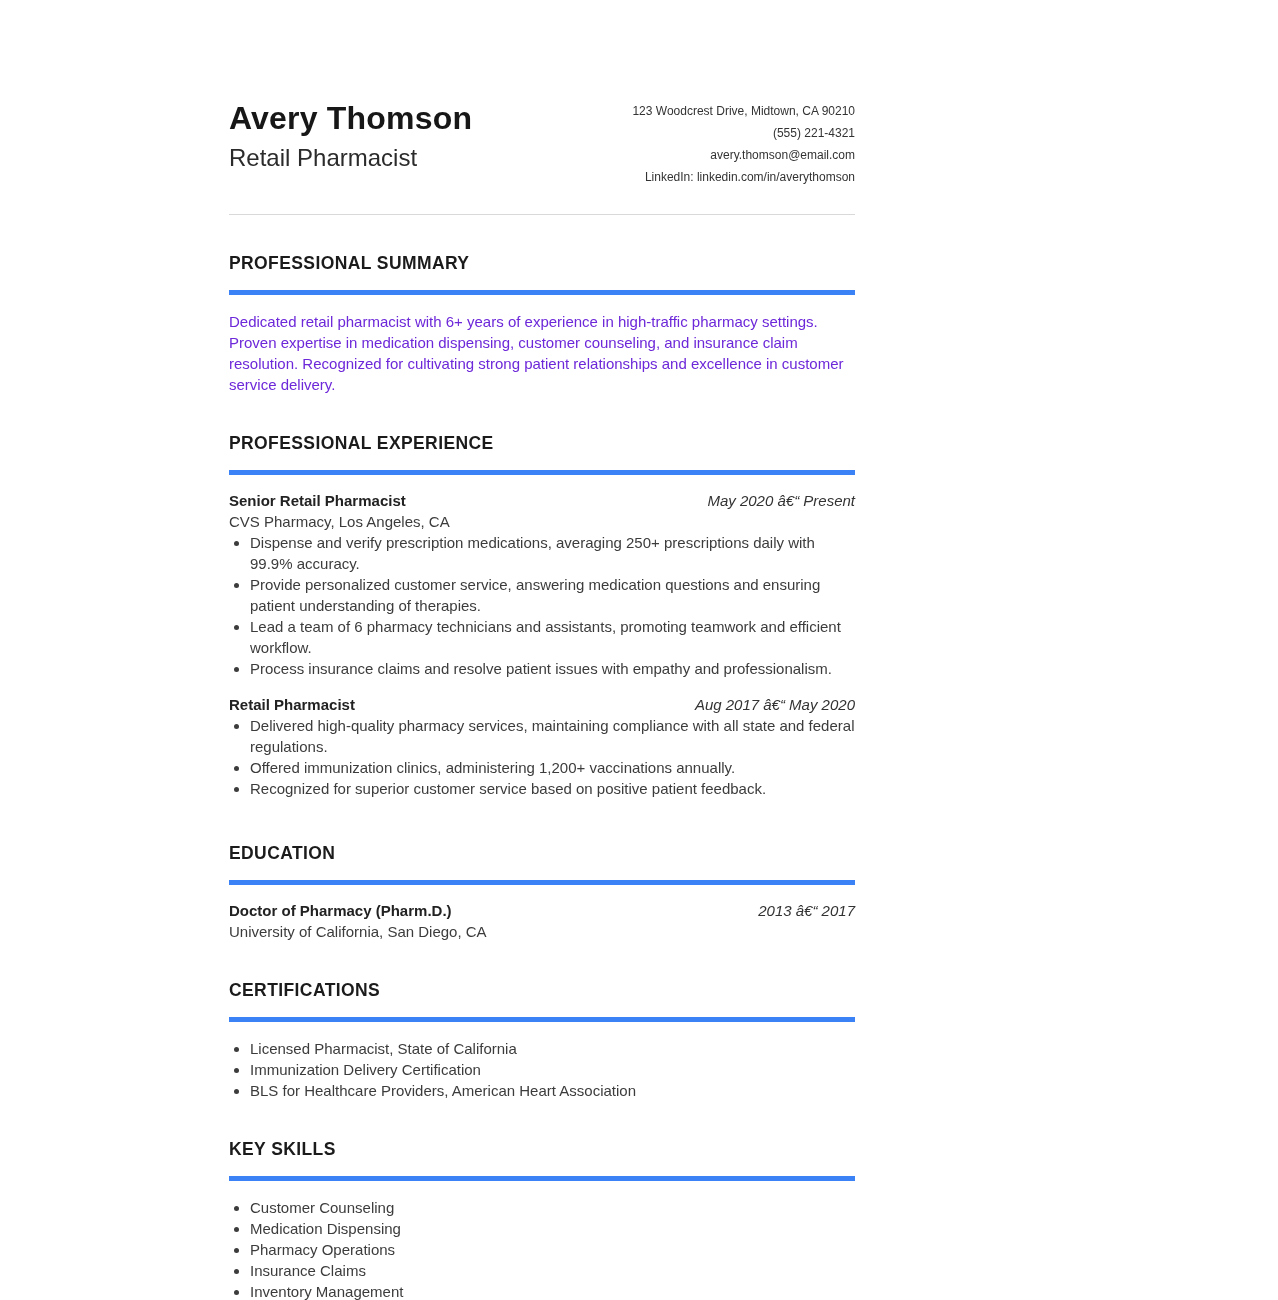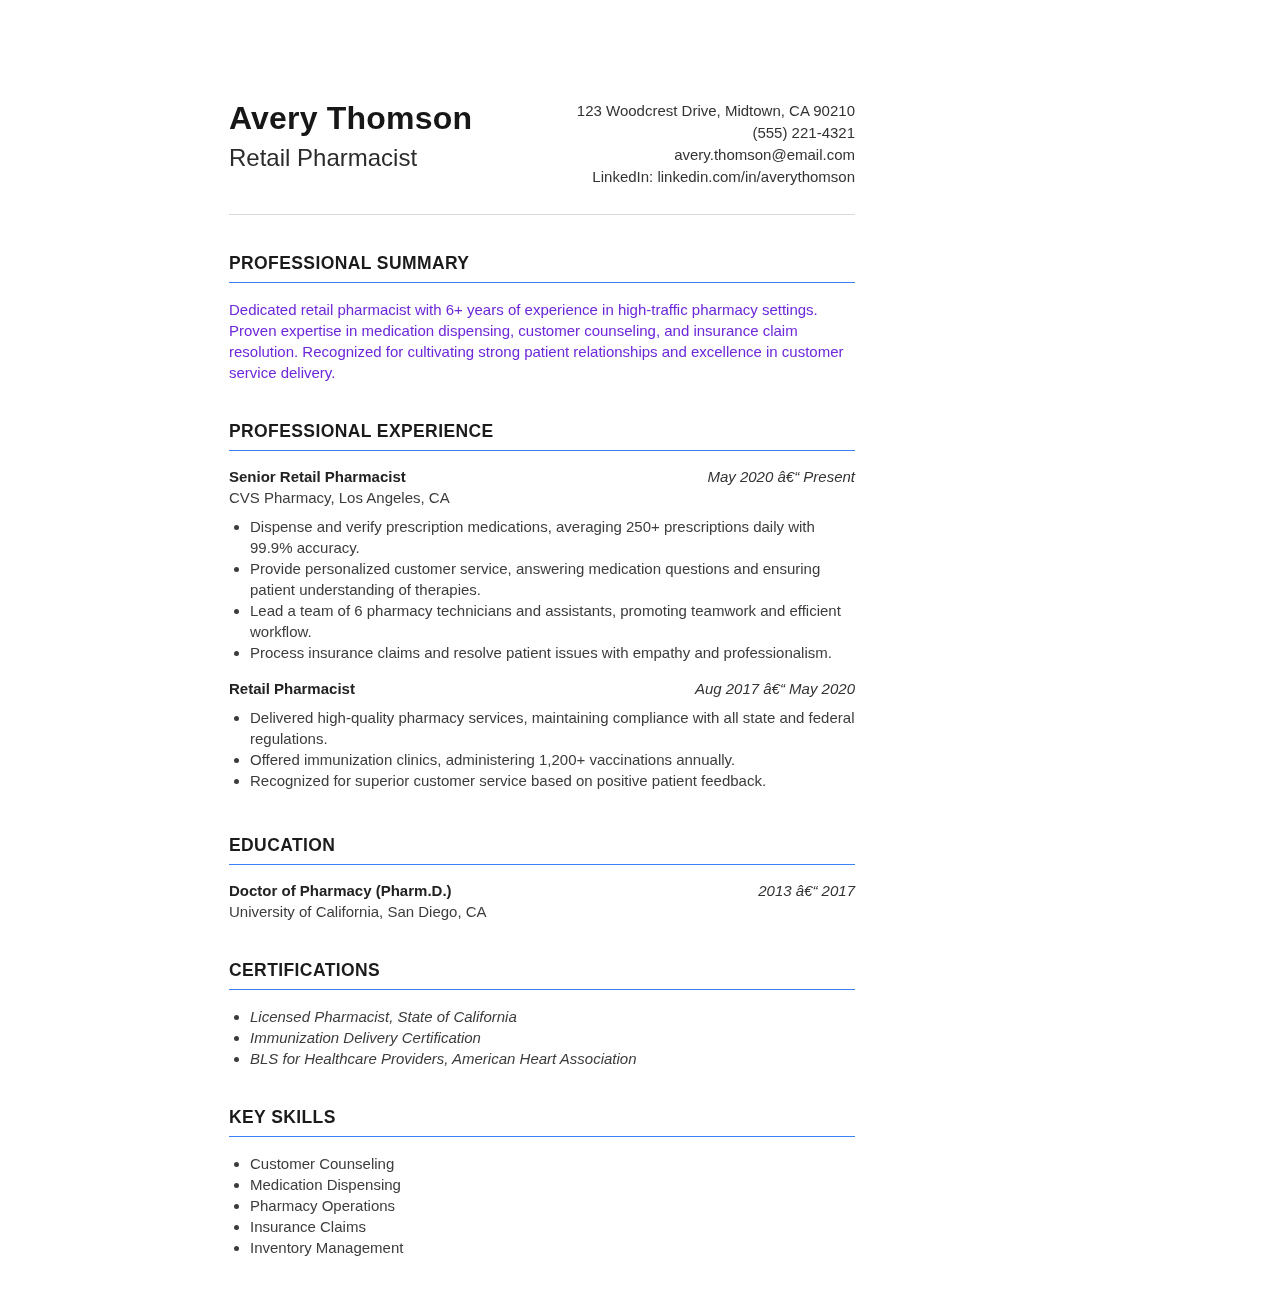--- a/index.html
+++ b/index.html
@@ -30,40 +30,40 @@
     line-height: 1.3;
   }
   .job-title {
     font-size: 24px;
     font-weight: 400;
     color: #2b2b2b;
     margin-top: 4px;
   }
   .contact {
     text-align: right;
-    font-size: 15px;
+    font-size: 12px;
     line-height: 22px;
     color: #333333;
     padding-top: 2px;
   }
   .header-rule {
     border: none;
     border-top: 1px solid #d9d9d9;
     margin-top: 26px;
   }
   
   .section { margin-top: 38px; }
   .section-heading {
     font-size: 17.5px;
     font-weight: 700;
     color: #1b1b1b;
     letter-spacing: 0.4px;
     text-transform: uppercase;
-    padding-bottom: 8px;
-    border-bottom: 1px solid #3b82f6;
+    padding-bottom: 16px;
+    border-bottom: 5px solid #3b82f6;
   }
   .section-body { margin-top: 16px; }
   p.summary {
     font-size: 15px;
     line-height: 21px;
     color: #6d28d9;
   }
   
   .entry { margin-top: 16px; }
   .entry:first-child { margin-top: 0; }
@@ -84,21 +84,20 @@
     color: #333333;
     white-space: nowrap;
   }
   .entry-org {
     font-size: 15px;
     color: #3c3c3c;
     line-height: 20px;
     margin-top: 1px;
   }
   ul.bullets {
-    margin-top: 8px;
     padding-left: 21px;
     list-style-type: disc;
   }
   ul.bullets li {
     font-size: 15px;
     line-height: 21px;
     color: #3c3c3c;
   }
   
   .skills-grid {
@@ -178,21 +177,21 @@
           <span class="entry-dates">2013 â€“ 2017</span>
         </div>
         <div class="entry-org">University of California, San Diego, CA</div>
       </div>
     </div>
   </div>
 
   <div class="section">
     <div class="section-heading">CERTIFICATIONS</div>
     <div class="section-body">
-      <ul class="bullets" style="margin-top: 16px; font-style: italic;">
+      <ul class="bullets" style="margin-top: 16px;">
         <li>Licensed Pharmacist, State of California</li>
         <li>Immunization Delivery Certification</li>
         <li>BLS for Healthcare Providers, American Heart Association</li>
       </ul>
     </div>
   </div>
 
   <div class="section">
     <div class="section-heading">KEY SKILLS</div>
     <div class="section-body">

